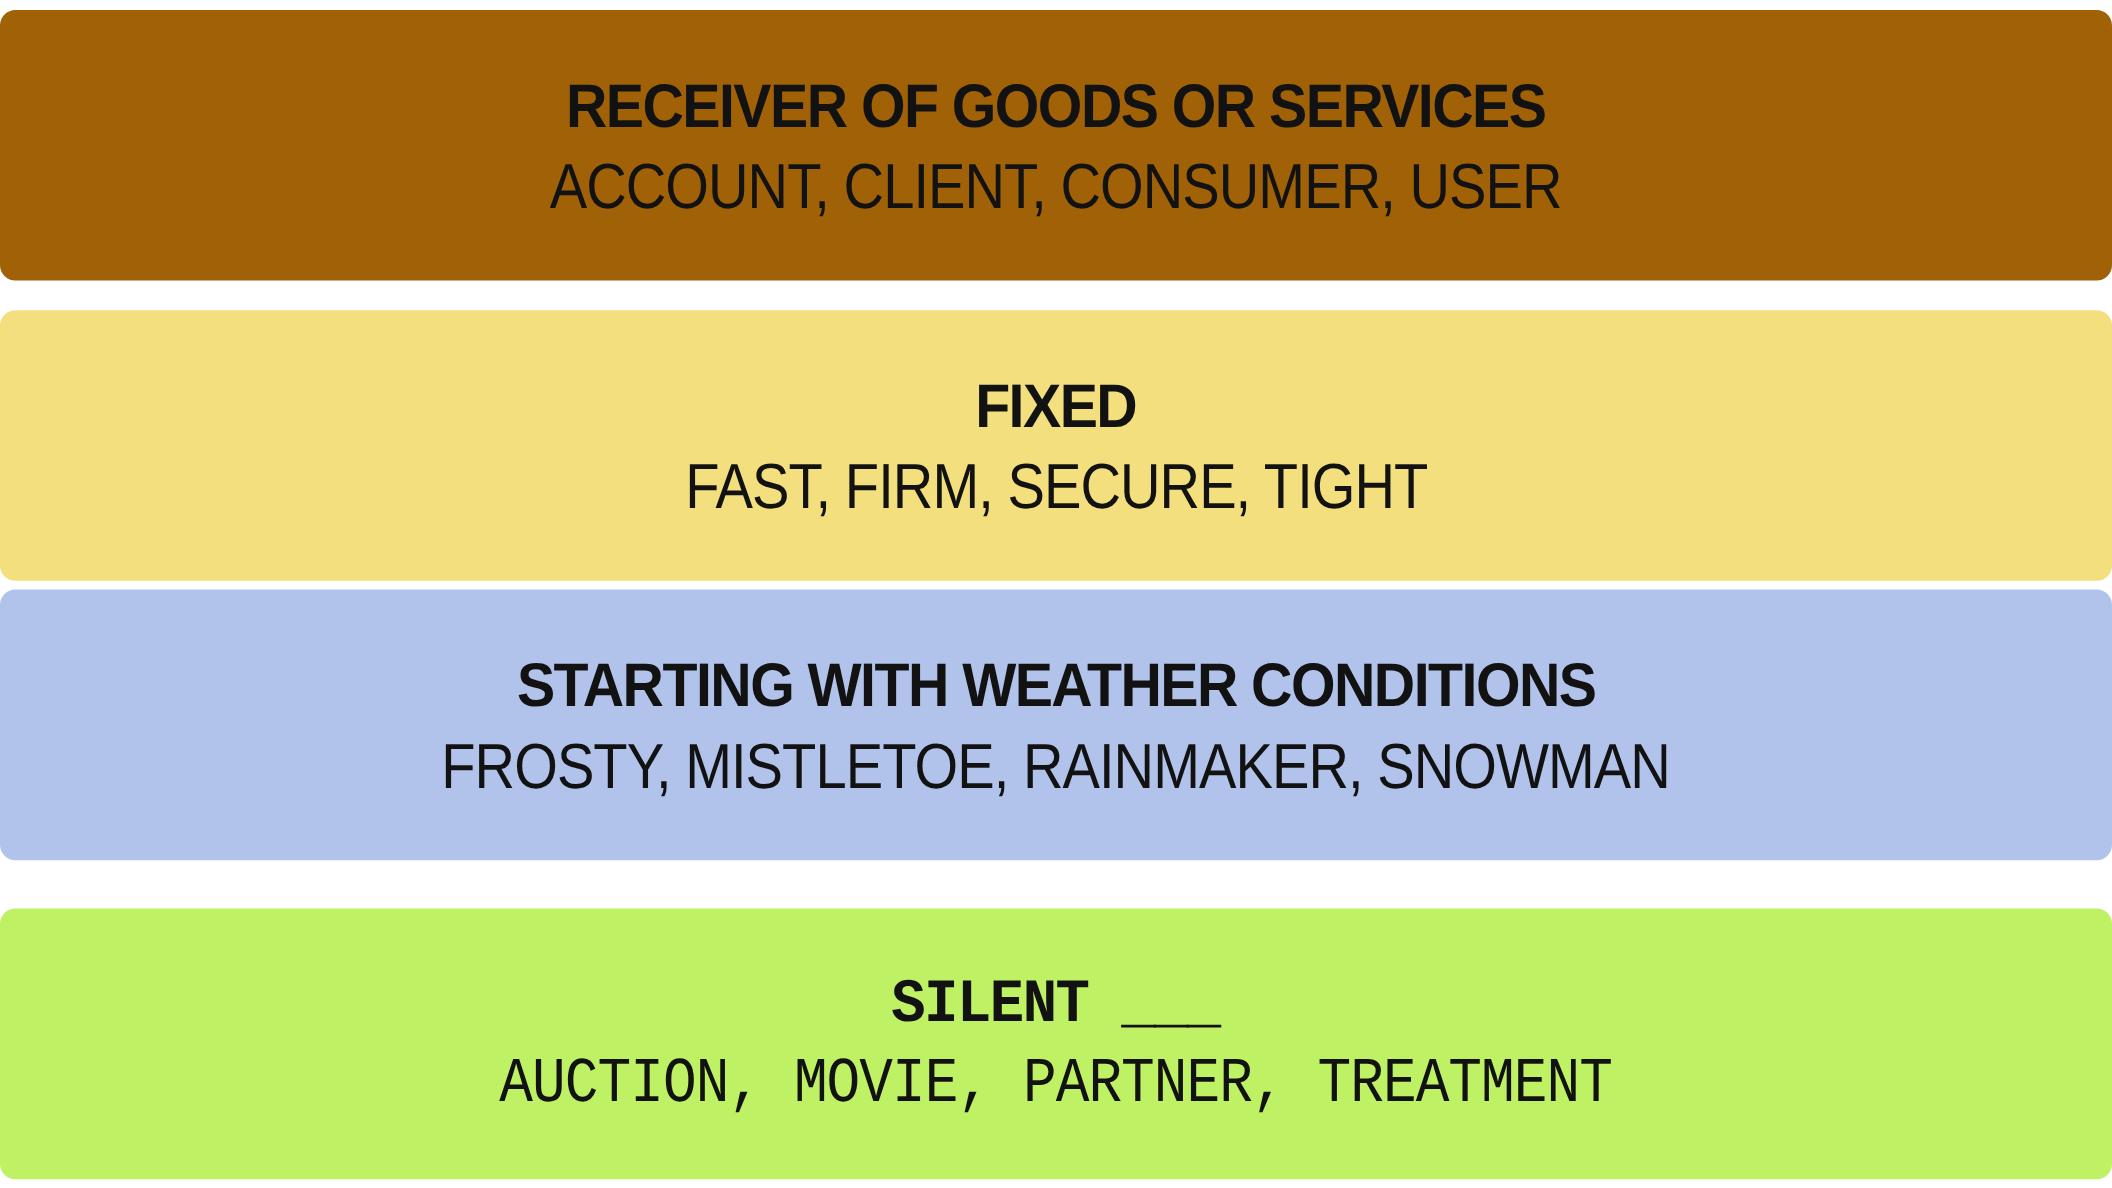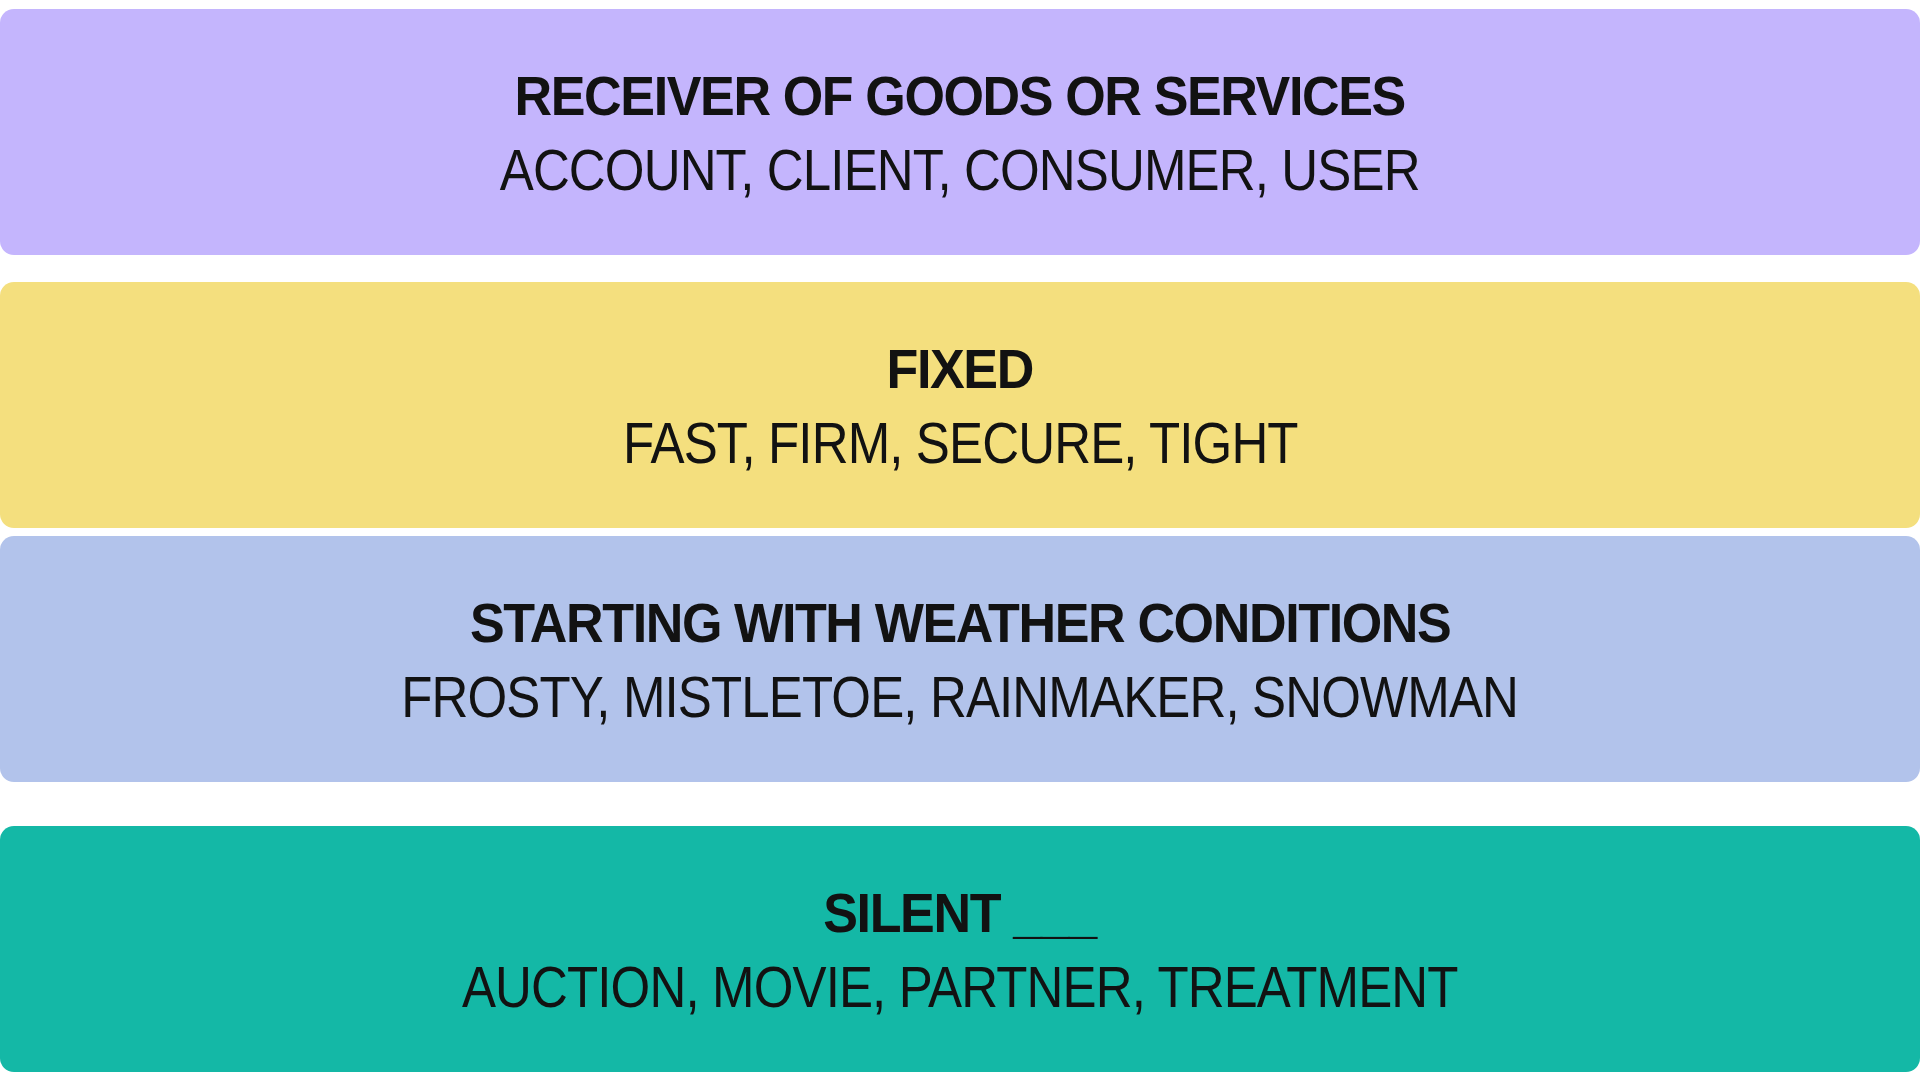--- a/index.html
+++ b/index.html
@@ -49,33 +49,33 @@
     #group-0 { top: 9px; }
     #group-1 { top: 282px; }
     #group-2 { top: 536px; }
     #group-3 { top: 826px; }
   </style>
 </head>
 <body>
 
 <div class="board">
 
-  <div class="group" id="group-0" style="background: #c4b5fd;">
+  <div class="group" id="group-0" style="background: #a16207;">
     <div class="title">RECEIVER OF GOODS OR SERVICES</div>
     <div class="members">ACCOUNT, CLIENT, CONSUMER, USER</div>
   </div>
 
   <div class="group" id="group-1" style="background: rgb(244, 223, 126);">
     <div class="title">FIXED</div>
     <div class="members">FAST, FIRM, SECURE, TIGHT</div>
   </div>
 
   <div class="group" id="group-2" style="background: rgb(178, 195, 235);">
     <div class="title">STARTING WITH WEATHER CONDITIONS</div>
     <div class="members">FROSTY, MISTLETOE, RAINMAKER, SNOWMAN</div>
   </div>
 
-  <div class="group" id="group-3" style="background: #14b8a6;">
+  <div class="group" id="group-3" style="background: #bef264; font-family: Liberation Mono, monospace;">
     <div class="title">SILENT ___</div>
     <div class="members">AUCTION, MOVIE, PARTNER, TREATMENT</div>
   </div>
 
 </div>
 
 </body></html>

